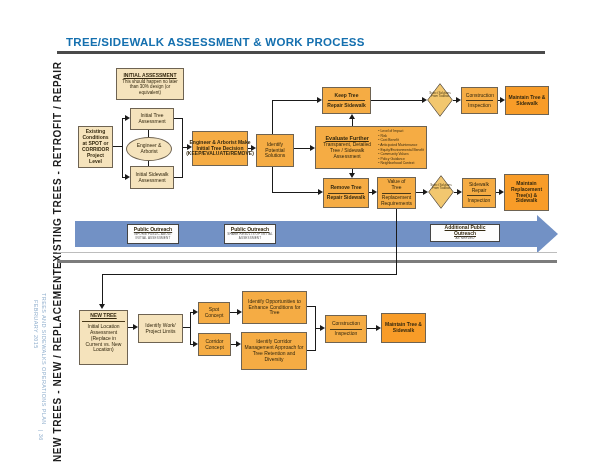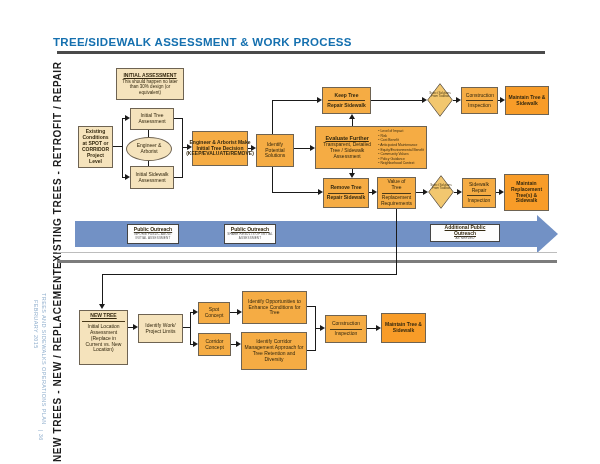--- a/index.html
+++ b/index.html
@@ -1,17 +1,17 @@
 <!DOCTYPE html>
 <html><head>
 <meta charset="utf-8">
 <style>
   html,body{margin:0;padding:0;background:#fff;}
   .page{position:relative;width:600px;height:464px;background:#ffffff;font-family:"Liberation Sans",sans-serif;overflow:hidden;}
-  .title{position:absolute;left:53px;top:36px;font-size:11.5px;font-weight:bold;letter-spacing:.3px;color:#1570AF;}
+  .title{position:absolute;left:66px;top:36px;font-size:11.5px;font-weight:bold;letter-spacing:.3px;color:#1570AF;}
   .title-rule{position:absolute;left:57px;top:51px;width:488px;height:2.5px;background:#4a4a4a;}
   .vlabel{position:absolute;writing-mode:vertical-rl;transform:rotate(180deg);font-weight:bold;font-size:10px;letter-spacing:.6px;color:#1d1d1d;display:flex;align-items:center;justify-content:center;white-space:nowrap;}
   .vmargin{position:absolute;writing-mode:vertical-rl;font-size:5.5px;letter-spacing:.4px;color:#8FAECD;white-space:nowrap;}
   .box{position:absolute;box-sizing:border-box;border:1px solid #6e6352;display:flex;flex-direction:column;align-items:center;justify-content:center;text-align:center;padding:1px 2px;color:#33280f;font-size:5px;line-height:1.18;}
   .cream{background:#F5E3BC;}
   .orange{background:#F5AC44;}
   .orange-dark{background:#F89C28;}
   .white{background:#fdfdfd;border:1px solid #444;}
   .b{font-weight:bold;}
   .u{text-decoration:underline;}

